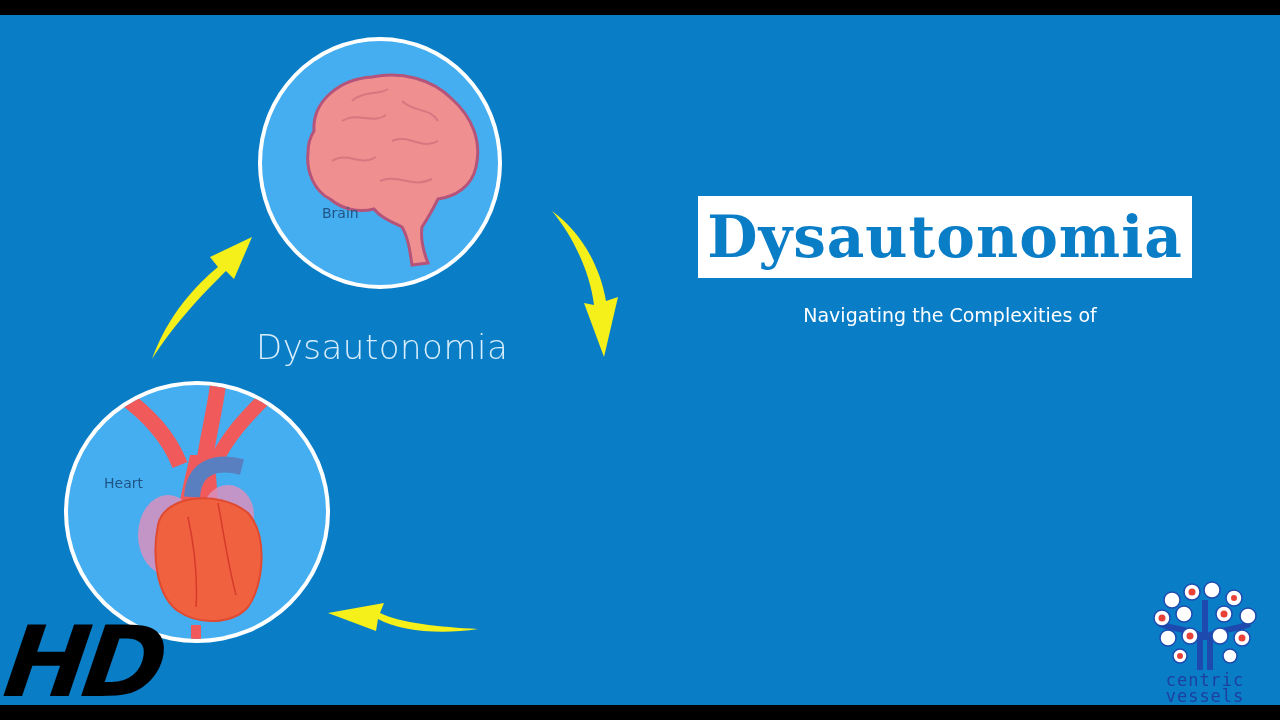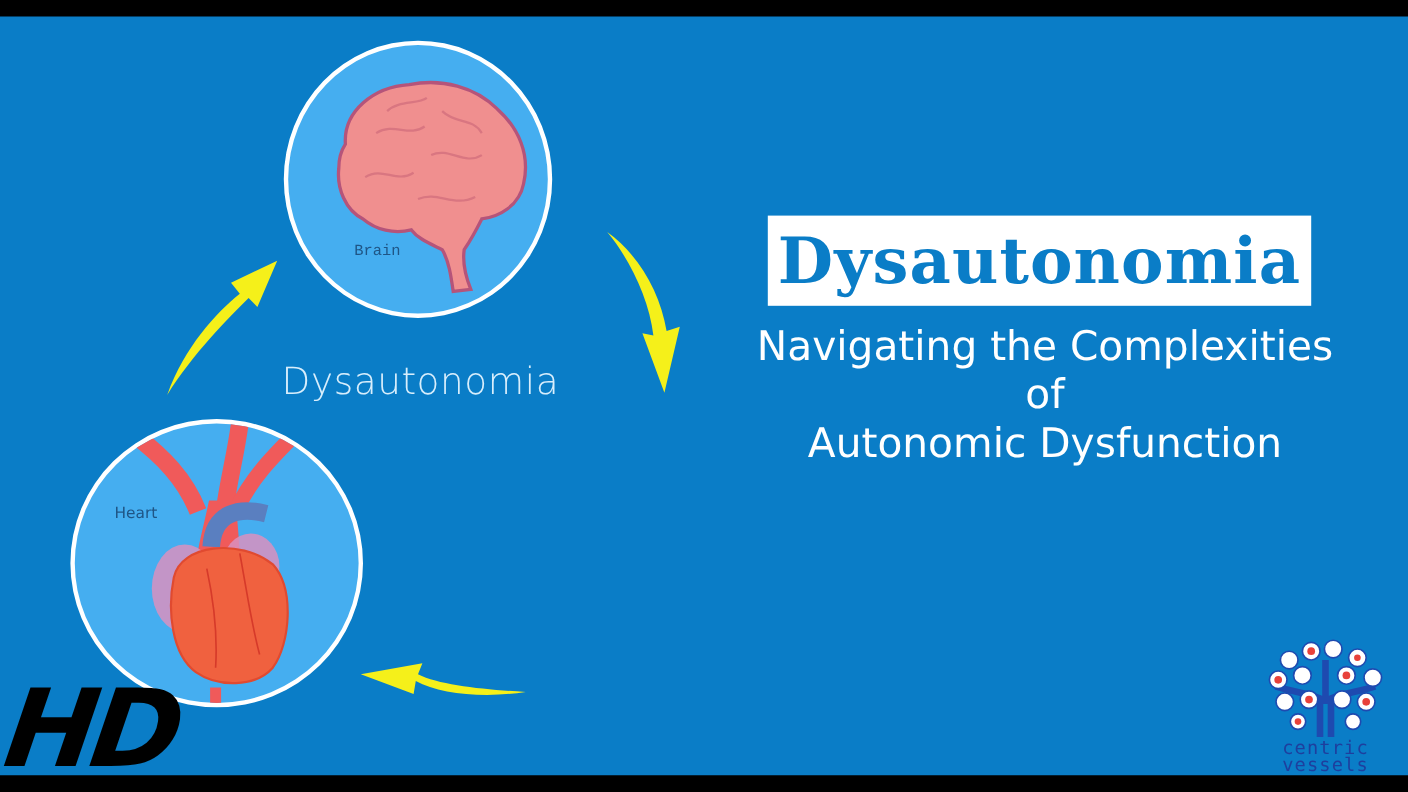--- a/index.html
+++ b/index.html
@@ -5,72 +5,71 @@
   html, body { margin:0; padding:0; }
   body { width:1280px; height:720px; overflow:hidden; background:#000; position:relative; font-family:"DejaVu Sans", sans-serif; }
   .bar-top { position:absolute; left:0; top:0; width:1280px; height:15px; background:#000; }
   .bar-bottom { position:absolute; left:0; top:705px; width:1280px; height:15px; background:#000; }
   .stage { position:absolute; left:0; top:15px; width:1280px; height:690px; background:#0a7dc7; overflow:hidden; }
   .circle { position:absolute; border-radius:50%; background:#45aef0; border:4px solid #ffffff; box-sizing:border-box; overflow:hidden; }
   .circle-label { position:absolute; color:#1f5585; font-family:"DejaVu Sans", sans-serif; font-size:14px; line-height:25px; }
   .center-label { position:absolute; left:256px; top:312px; color:#d8eefc; font-family:"DejaVu Sans", sans-serif; font-size:34px; font-weight:300; letter-spacing:0.5px; }
   .title-box { position:absolute; left:698px; top:181px; width:494px; height:82px; background:#ffffff; display:flex; align-items:center; justify-content:center; }
   .title-text { color:#0a7dc7; font-family:"DejaVu Serif", serif; font-weight:bold; font-size:58px; letter-spacing:1px; line-height:1; }
-  .subtitle { position:absolute; left:680px; top:278px; width:540px; text-align:center; color:#ffffff; font-family:"DejaVu Sans", sans-serif; font-size:37px; line-height:44px; }
+  .subtitle { position:absolute; left:680px; top:278px; width:540px; text-align:center; color:#ffffff; font-family:"DejaVu Sans", sans-serif; font-size:19px; line-height:44px; }
   .hd-logo { position:absolute; left:6px; top:598px; color:#000; font-family:"DejaVu Sans", sans-serif; font-weight:bold; font-style:italic; font-size:100px; line-height:100px; letter-spacing:-6px; transform:skewX(-8deg) scaleY(0.98); }
   .brand { position:absolute; left:1150px; top:565px; width:110px; height:125px; }
   .brand-text { position:absolute; left:0; width:110px; text-align:center; color:#1e3f9e; font-family:"DejaVu Sans Mono", monospace; font-size:17px; line-height:16px; letter-spacing:1px; }
   svg { position:absolute; left:0; top:0; }
 </style>
 </head>
 <body>
 
 <div class="bar-top"></div>
 
 <div class="stage">
 
   <div class="circle" style="left:258px; top:22px; width:244px; height:252px;">
     <svg width="244" height="252" viewBox="0 0 244 252">
       <path d="M52,90 C50,60 78,38 110,36 C140,30 170,38 190,58 C210,76 220,100 214,126 C210,146 192,156 176,158 C170,170 164,180 160,186 C158,200 162,212 166,222 L150,224 C148,210 146,196 140,186 C128,180 118,176 112,168 C96,172 80,168 68,158 C52,150 44,130 46,112 C46,102 48,96 52,90 Z" fill="#f08f8f" stroke="#b5547a" stroke-width="3"></path>
       <path d="M80,80 C96,70 110,84 124,74 M140,60 C152,72 168,66 176,80 M70,120 C86,110 98,126 114,116 M130,100 C146,92 160,110 176,100 M118,140 C136,132 150,148 170,138 M90,60 C100,50 118,54 126,48" stroke="#cf6b7a" stroke-width="2" fill="none" opacity="0.7"></path>
     </svg>
-    <div class="circle-label" style="left:60px; top:176px;font-family:Liberation Mono, monospace;">Brain</div>
+    <div class="circle-label" style="left:60px; top:160px;">Brain</div>
   </div>
 
   <div class="circle" style="left:64px; top:366px; width:266px; height:262px;">
     <svg width="266" height="262" viewBox="0 0 266 262">
       <path d="M54,10 C80,30 100,50 112,80" stroke="#f05a5a" stroke-width="16" fill="none"></path>
       <path d="M150,0 C146,30 140,50 136,80" stroke="#f05a5a" stroke-width="16" fill="none"></path>
       <path d="M200,10 C180,30 160,50 146,80" stroke="#f05a5a" stroke-width="14" fill="none"></path>
       <path d="M122,70 C118,90 112,110 110,130 L150,130 C150,110 148,90 146,70 Z" fill="#f05a5a"></path>
       <path d="M124,112 C126,80 150,76 174,82" stroke="#5a7fc0" stroke-width="16" fill="none"></path>
       <ellipse cx="100" cy="150" rx="30" ry="40" fill="#d990c0" opacity="0.85"></ellipse>
       <ellipse cx="160" cy="130" rx="26" ry="30" fill="#d990c0" opacity="0.85"></ellipse>
       <path d="M90,140 C96,110 150,104 180,128 C200,150 196,200 180,222 C164,240 130,240 110,226 C88,210 84,170 90,140 Z" fill="#f0613f" stroke="#e04a30" stroke-width="2"></path>
       <path d="M128,240 L128,262" stroke="#f05a5a" stroke-width="10"></path>
       <path d="M120,132 C126,160 130,190 128,222 M150,118 C156,150 160,180 168,210" stroke="#d63a2a" stroke-width="1.5" fill="none"></path>
     </svg>
-    <div class="circle-label" style="left:36px; top:70px;">Heart</div>
+    <div class="circle-label" style="left:36px; top:86px;">Heart</div>
   </div>
 
 
   <svg width="1280" height="690" viewBox="0 0 1280 690">
     <path d="M152,344 C168,300 196,270 218,252 L210,242 L252,222 L234,264 L226,256 C206,276 176,306 152,344 Z" fill="#f5f01a"></path>
     <path d="M552,196 C572,220 590,256 594,290 L584,288 L604,342 L618,282 L606,286 C600,250 580,216 552,196 Z" fill="#f5f01a"></path>
     <path d="M478,614 C440,620 400,616 378,604 L376,616 L328,598 L384,588 L380,598 C400,608 440,612 478,614 Z" fill="#f5f01a"></path>
   </svg>
 
   <div class="center-label">Dysautonomia</div>
 
   <div class="title-box">
     <span class="title-text">Dysautonomia</span>
   </div>
   <div class="subtitle">
     <div>Navigating the Complexities of</div>
-    <div>Autonomic Dysfunction</div>
   </div>
 
   <div class="hd-logo">HD</div>
 
   <div class="brand">
     <svg width="110" height="90" viewBox="0 0 110 90">
       <path d="M50,90 L50,55 C40,50 20,48 10,44 M60,90 L60,55 C70,50 90,48 100,44 M55,60 L55,20" stroke="#1e4ab0" stroke-width="6" fill="none"></path>
       <g fill="#ffffff" stroke="#1e4ab0" stroke-width="1.5">
         <circle cx="22" cy="20" r="8"></circle>
           <circle cx="42" cy="12" r="8"></circle>

